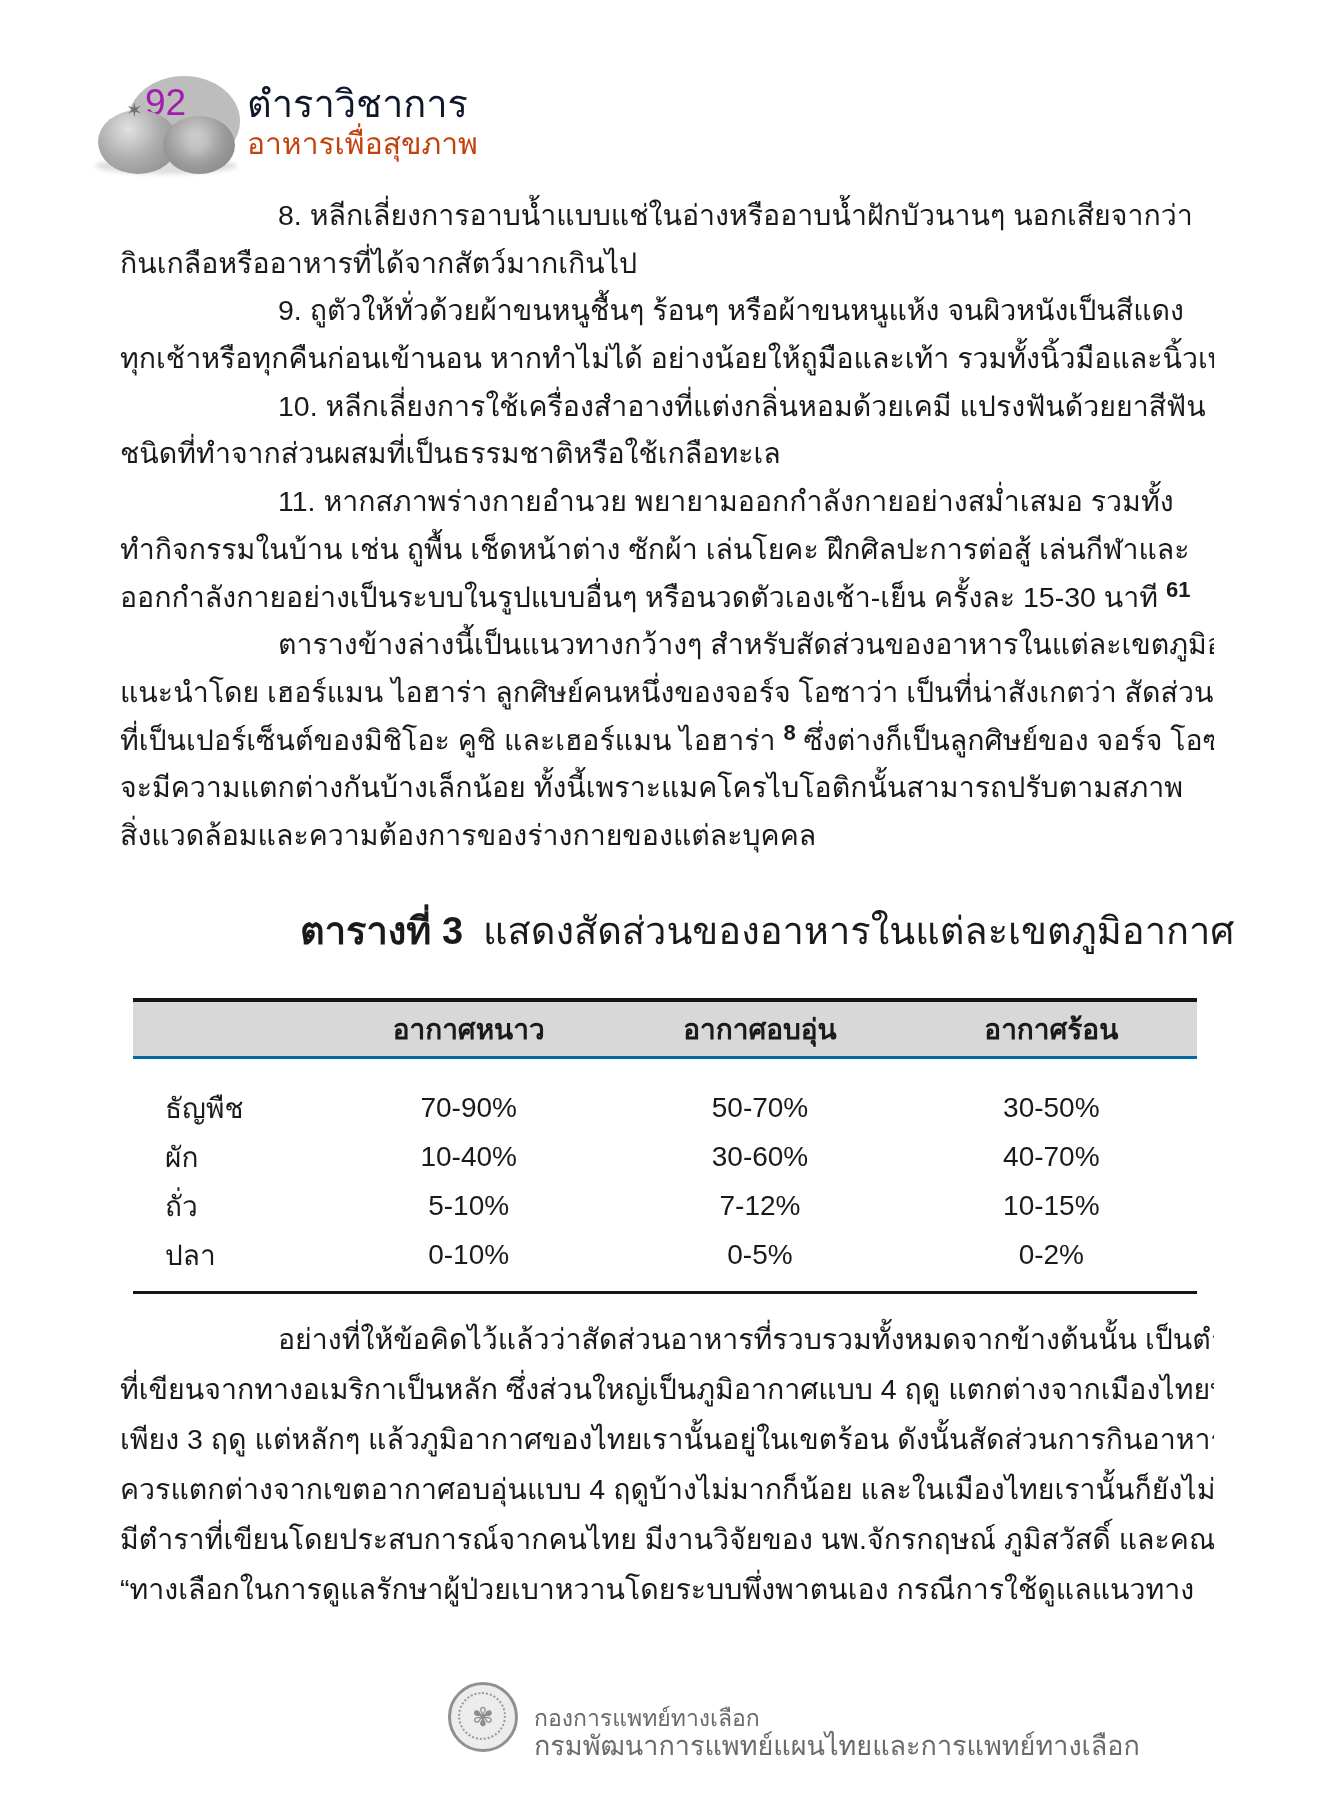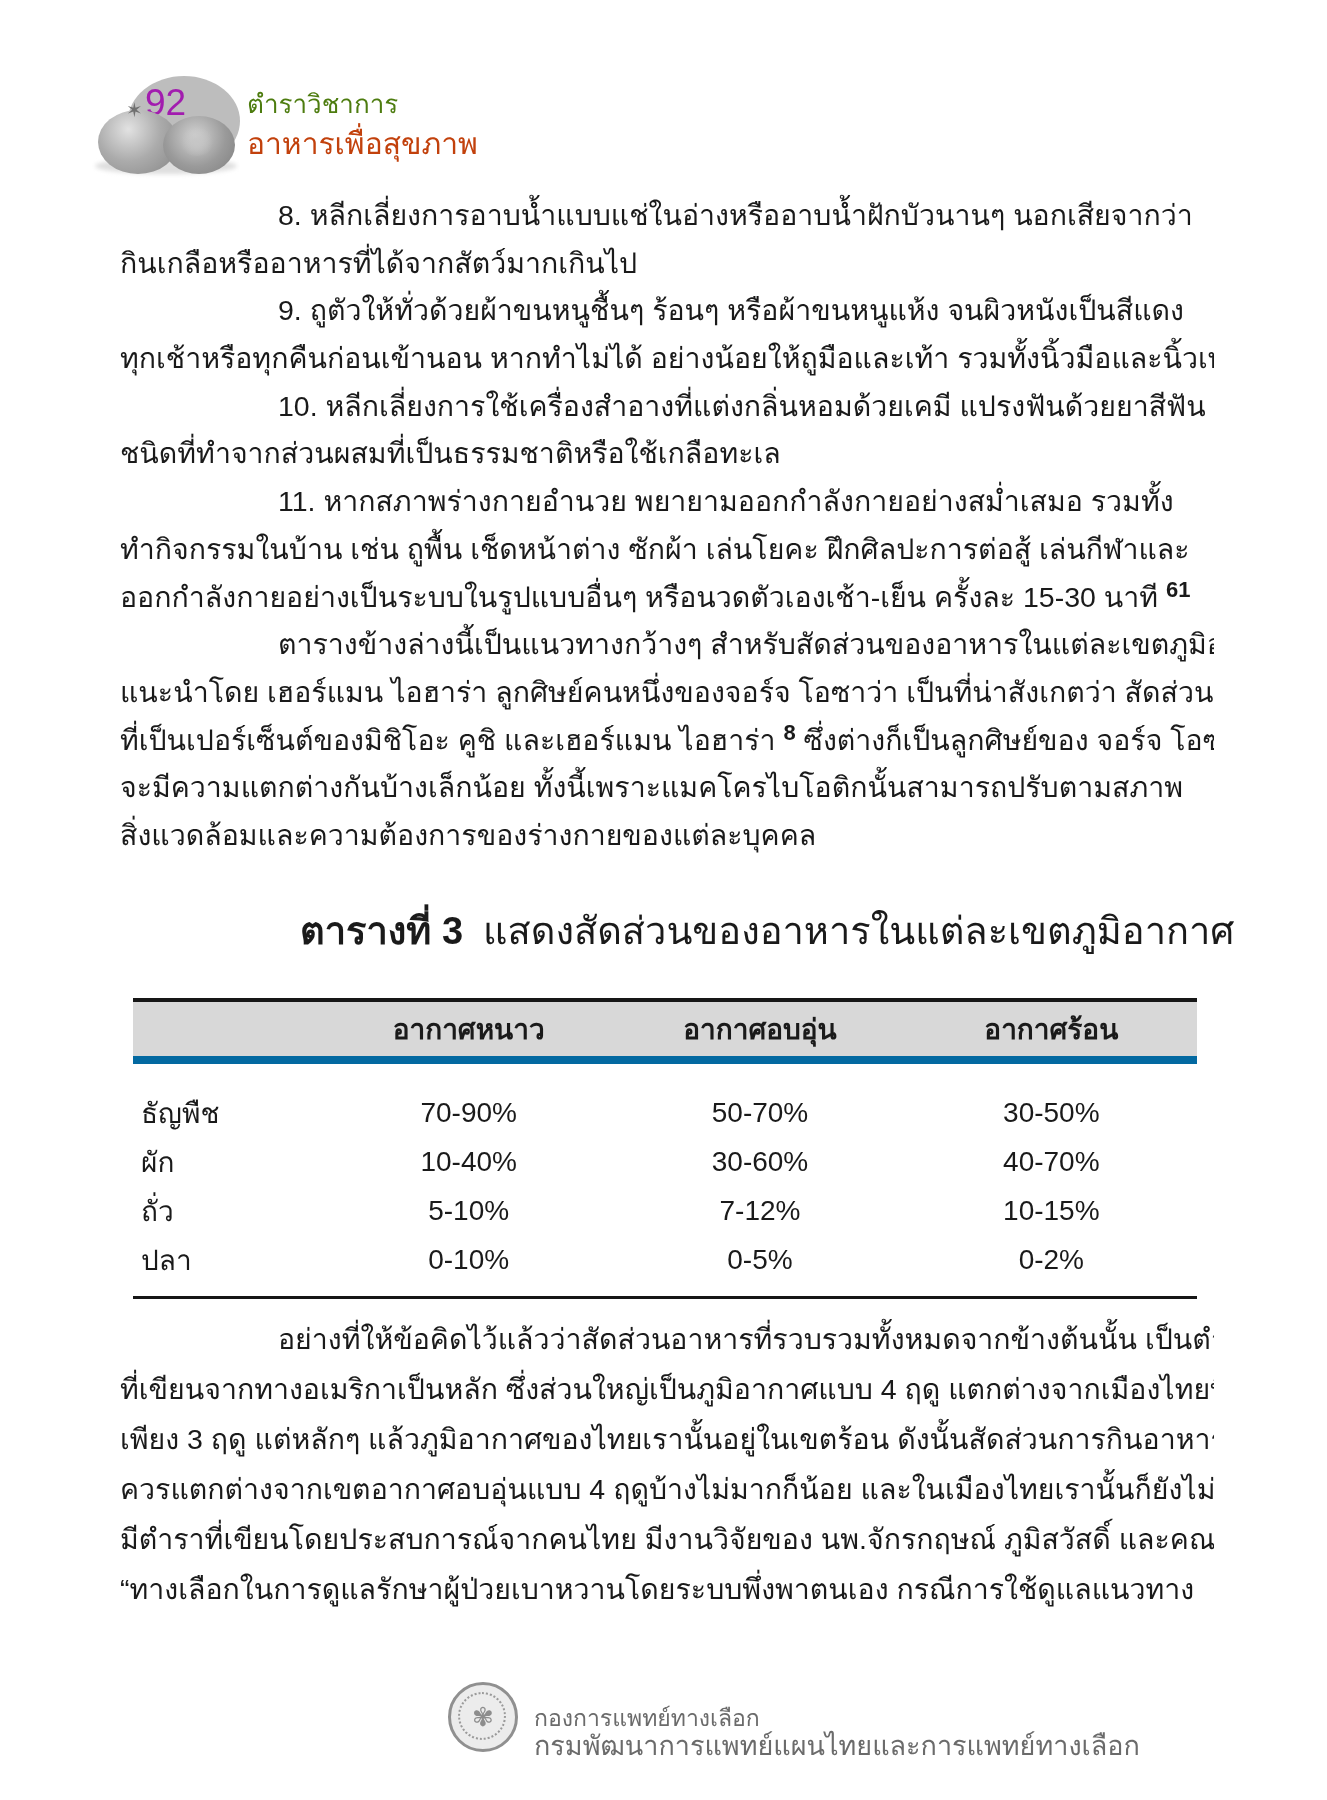--- a/index.html
+++ b/index.html
@@ -19,48 +19,48 @@
   .hdr-shadow { position: absolute; left: 0px; top: 86px; width: 142px; height: 16px; border-radius: 50%; background: #dedede; filter: blur(2px); }
   .tomato1 { position: absolute; left: 3px; top: 38px; width: 80px; height: 64px; border-radius: 50%;
     background: radial-gradient(circle at 38% 30%, #e2e2e2 0%, #ababab 48%, #848484 100%); }
   .tomato1 .stem { position: absolute; left: 28px; top: -12px; font-size: 20px; color: #6f6f6f; }
   .tomato2 { position: absolute; left: 68px; top: 44px; width: 72px; height: 58px; border-radius: 50%;
     background: radial-gradient(circle at 45% 35%, #d2d2d2 0%, #9a9a9a 55%, #7e7e7e 100%); }
   .tomato2:before { content: ""; position: absolute; left: 16px; top: 12px; width: 36px; height: 28px; border-radius: 50%;
     background: radial-gradient(circle at 50% 50%, #c6c6c6 0%, rgba(198,198,198,0) 70%); }
   .page-num { position: absolute; left: 50px; top: 10px; font-size: 37px; color: #a21caf; }
   .hdr-titles { position: absolute; left: 247px; top: 84px; }
-  .hdr-titles .t1 { font-size: 26px; color: #4d7c0f; line-height: 40px; white-space: nowrap; }
+  .hdr-titles .t1 { font-size: 38px; color: #0f172a; line-height: 40px; white-space: nowrap; }
   .hdr-titles .t2 { font-size: 30px; color: #c2410c; line-height: 40px; white-space: nowrap; }
 
   
   .block1 { position: absolute; left: 120px; top: 192px; width: 1094px; }
   .block2 { position: absolute; left: 120px; top: 1314px; width: 1094px; }
   .ln { white-space: nowrap; font-size: 28.5px; height: 47.7px; line-height: 47.7px; overflow: hidden; }
   .block2 .ln { height: 50px; line-height: 50px; }
   .ind { padding-left: 158px; }
   sup { font-size: 22px; line-height: 0; font-weight: bold; }
 
   
   .tbl-title { position: absolute; left: 300px; top: 900px; font-size: 38px; white-space: nowrap; }
   .tbl-title .b { font-weight: 700; margin-right: 20px; }
 
   .tbl { position: absolute; left: 133px; top: 998px; width: 1064px; }
   .tbl-head {
     display: grid; grid-template-columns: 190px 1fr 1fr 1fr;
     background: #d8d8d8;
     border-top: 4px solid #161616;
-    border-bottom: 8px solid #0369a1;
+    border-bottom: 3px solid #0369a1;
     height: 54px; align-items: center;
     font-weight: 700; font-size: 28px;
   }
   .tbl-head .th { text-align: center; }
   .tbl-body { border-bottom: 3px solid #161616; padding: 24px 0 12px 0; }
   .tbl-row { display: grid; grid-template-columns: 190px 1fr 1fr 1fr; height: 49px; align-items: center; font-size: 28px; }
-  .tbl-row .lab { padding-left: 8px; }
+  .tbl-row .lab { padding-left: 8px; margin-left: 24px; }
   .tbl-row .val { text-align: center; }
 
   
   .footer { position: absolute; left: 448px; top: 1674px; display: flex; align-items: center; }
   .seal { width: 64px; height: 64px; border-radius: 50%; border: 3px solid #909090; background: #ececec;
     position: relative; flex: 0 0 auto; }
   .seal:before { content: ""; position: absolute; left: 7px; top: 7px; width: 44px; height: 44px; border-radius: 50%;
     border: 2px dotted #9a9a9a; }
   .seal:after { content: "✾"; position: absolute; left: 0; top: 0; width: 100%; height: 100%;
     display: flex; align-items: center; justify-content: center; color: #8d8d8d; font-size: 26px; }

